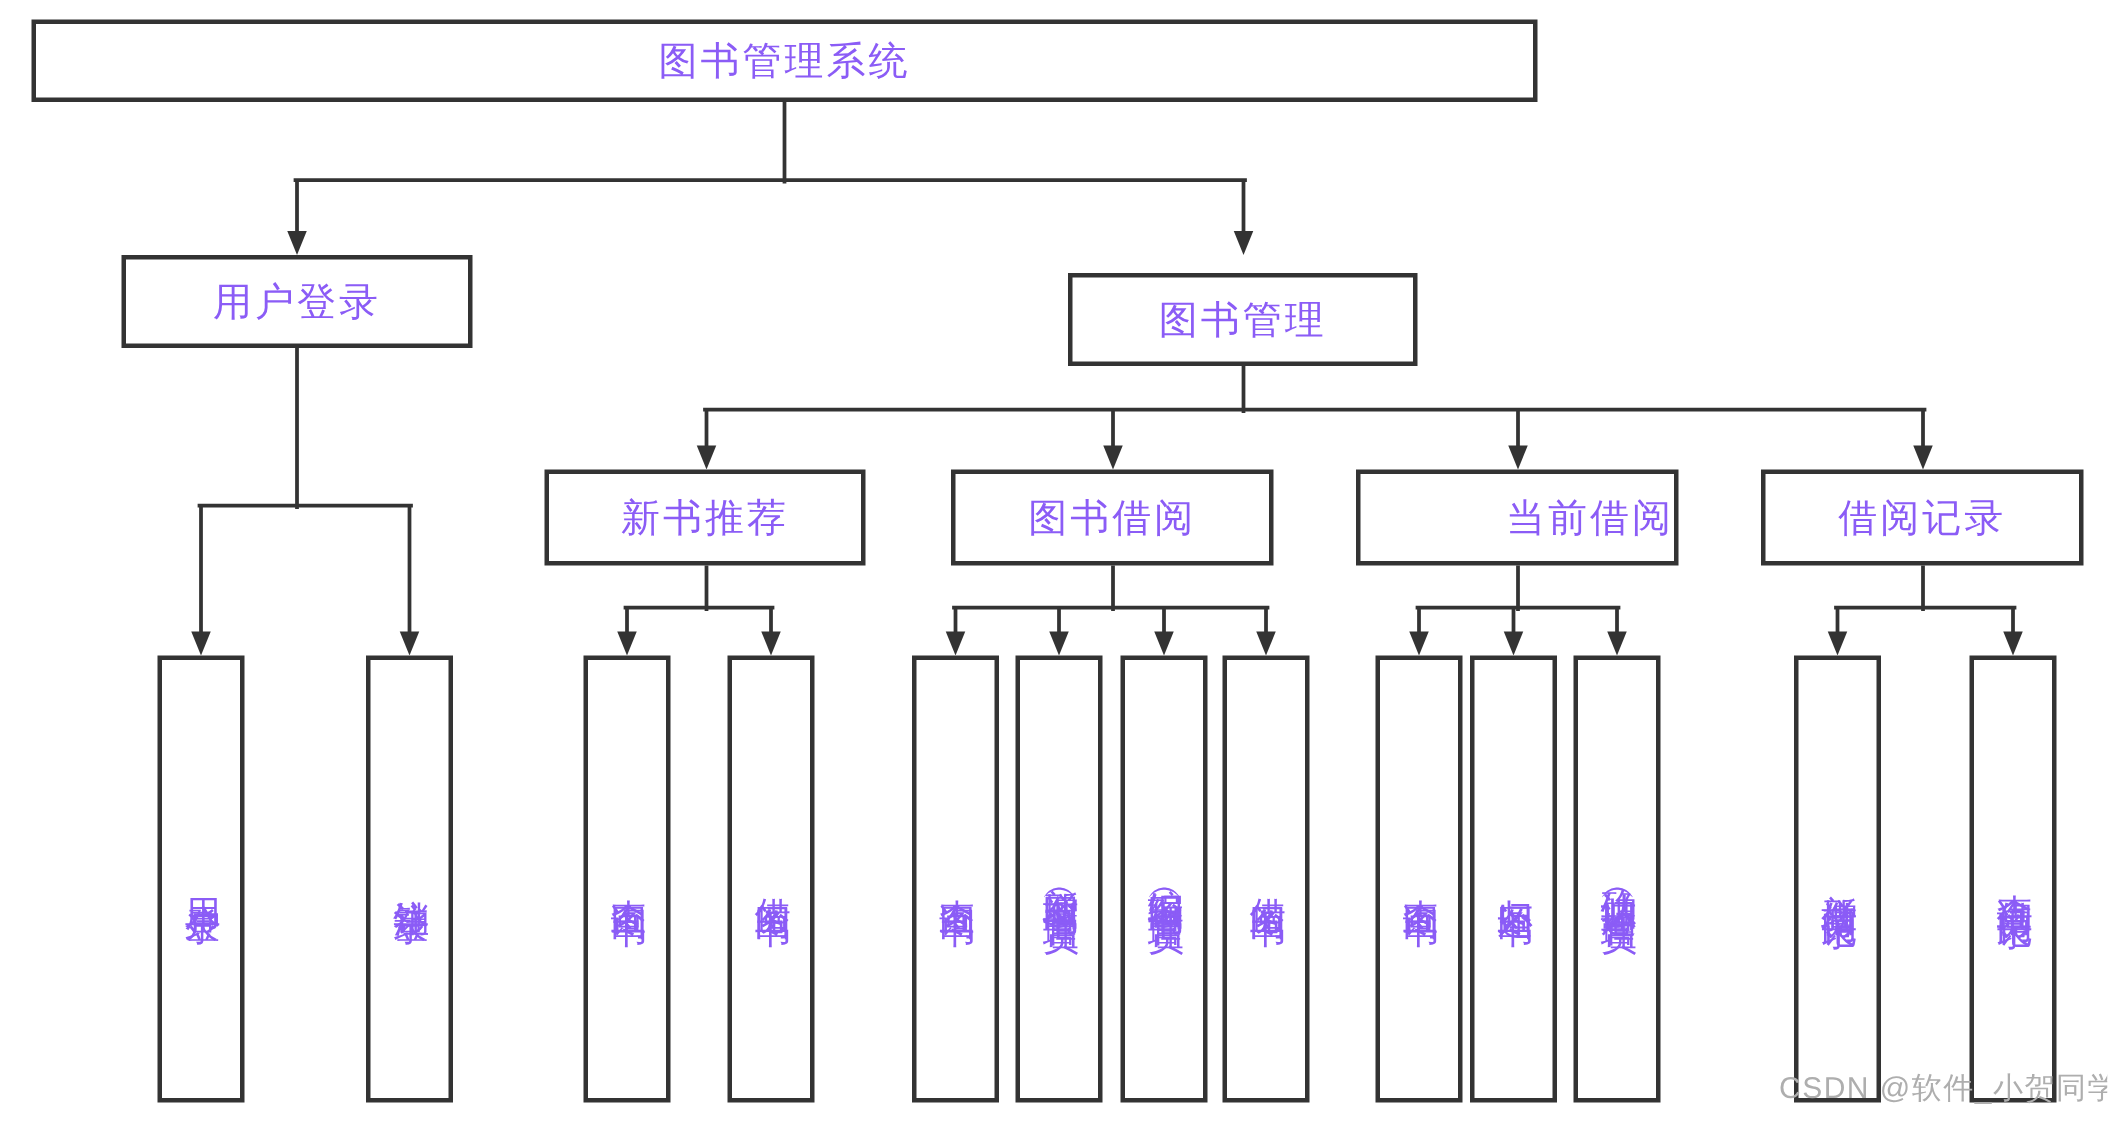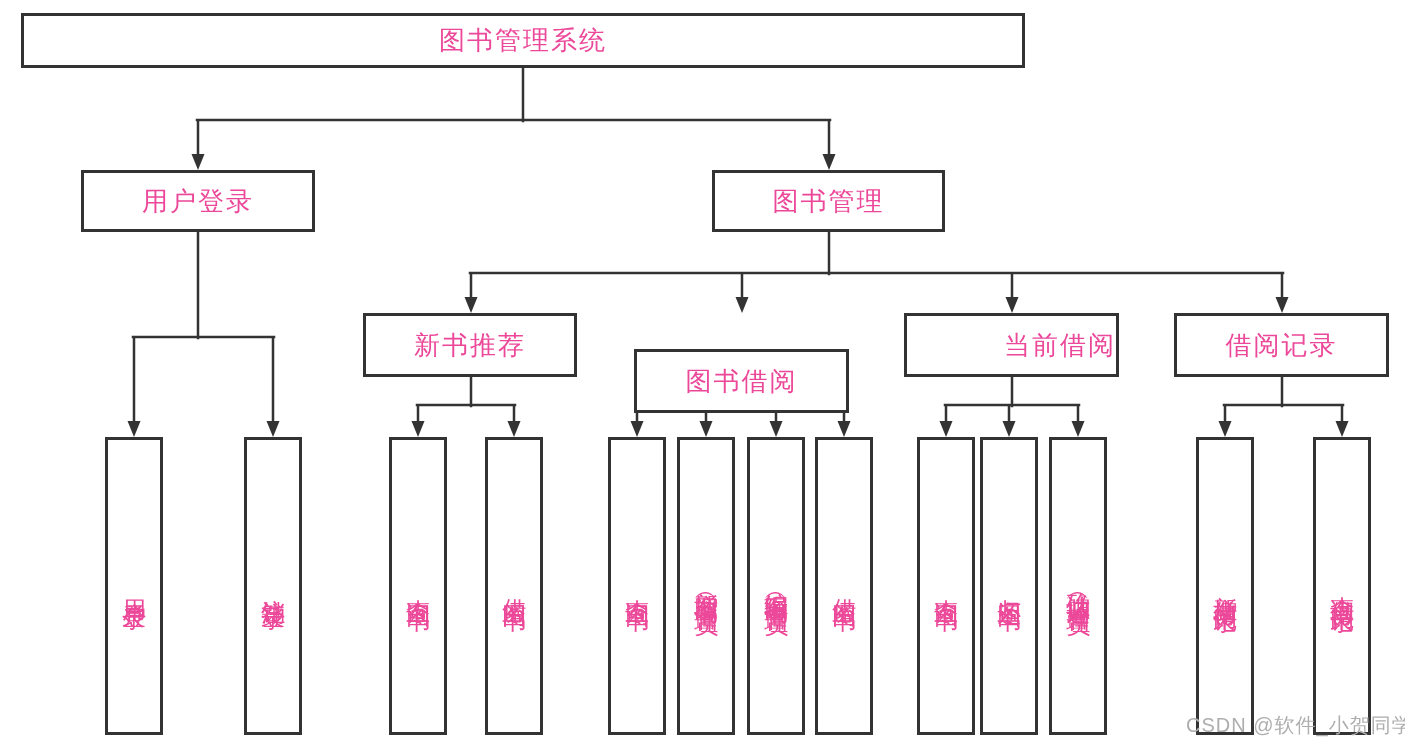--- a/index.html
+++ b/index.html
@@ -18,21 +18,21 @@
     pointer-events: none;
   }
   .box {
     position: absolute;
     box-sizing: border-box;
     border: 3px solid #333333;
     background: #ffffff;
     display: flex;
     align-items: center;
     justify-content: center;
-    color: #ec4899;
+    color: #8b5cf6;
   }
   .box .label {
     font-size: 26px;
     letter-spacing: 2px;
     white-space: nowrap;
   }
   .box.v .label {
     writing-mode: vertical-rl;
     text-orientation: upright;
     font-size: 24px;
@@ -111,28 +111,28 @@
       <polygon points="1335.5,421 1348.5,421 1342,437" fill="#333333"></polygon>
     </svg>
 
   <div class="box h" style="left:21px; top:13px; width:1004px; height:55px;">
     <span class="label">图书管理系统</span>
   </div>
 
   <div class="box h" style="left:81px; top:170px; width:234px; height:62px;">
     <span class="label">用户登录</span>
   </div>
-  <div class="box h" style="left:712px; top:170px; width:233px; height:62px;">
+  <div class="box h" style="left:712px; top:182px; width:233px; height:62px;">
     <span class="label">图书管理</span>
   </div>
 
   <div class="box h" style="left:363px; top:313px; width:214px; height:64px;">
     <span class="label">新书推荐</span>
   </div>
-  <div class="box h" style="left:634px; top:313px; width:215px; height:64px;margin-top:36px;">
+  <div class="box h" style="left:634px; top:313px; width:215px; height:64px;">
     <span class="label">图书借阅</span>
   </div>
   <div class="box h" style="left:904px; top:313px; width:215px; height:64px;justify-content:flex-end;">
     <span class="label">当前借阅</span>
   </div>
   <div class="box h" style="left:1174px; top:313px; width:215px; height:64px;">
     <span class="label">借阅记录</span>
   </div>
 
   <div class="box v" style="left:105px; top:437px; width:58px; height:298px;">

